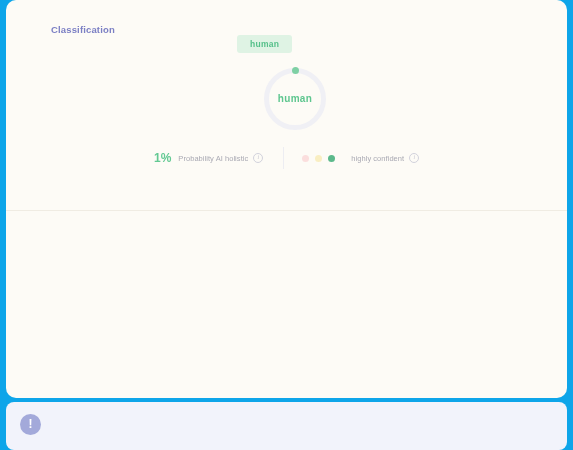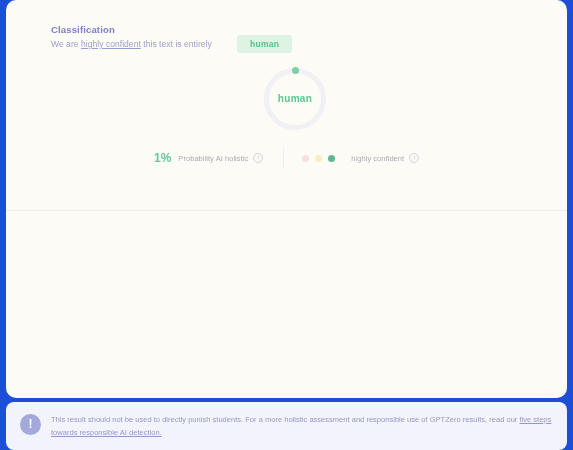--- a/index.html
+++ b/index.html
@@ -14,21 +14,21 @@
     overflow: hidden;
     position: relative;
   }
 
   .app {
     position: absolute;
     left: 0;
     top: 0;
     width: 573px;
     height: 450px;
-    background: #1d4ed8;
+    background: #0ea5e9;
   }
 
   
   .result-card {
     position: absolute;
     left: 6px;
     top: 0;
     width: 561px;
     height: 398px;
     background: #fdfbf6;
@@ -231,23 +231,20 @@
 <body>
 
 <div class="app">
 
   <div class="result-card">
 
     <div class="section section-classification">
 
       <div class="sec-title" id="cls-title">Classification</div>
 
-      <div class="sec-sub" id="cls-sub">
-        <span>We are </span><span class="u-link">highly confident</span><span> this text is entirely</span>
-      </div>
 
       <div class="badge-human">human</div>
 
       <div class="gauge">
         <div class="gauge-ring"></div>
         <div class="gauge-dot"></div>
         <div class="gauge-label">human</div>
       </div>
 
       <div class="stats-row">
@@ -277,18 +274,15 @@
         <span class="info-icon">i</span>
       </div>
 
       <div class="sec-sub" id="pb-sub">The probability this text has been entirely written by a human, AI or a mix of the two.</div>
 
     </div>
   </div>
 
   <div class="notice">
     <div class="notice-icon">!</div>
-    <div class="notice-text">
-      <span>This result should not be used to directly punish students. For a more holistic assessment and responsible use of GPTZero results, read our </span><span class="u-link">five steps towards responsible AI detection.</span>
-    </div>
   </div>
 
 </div>
 
 </body></html>

